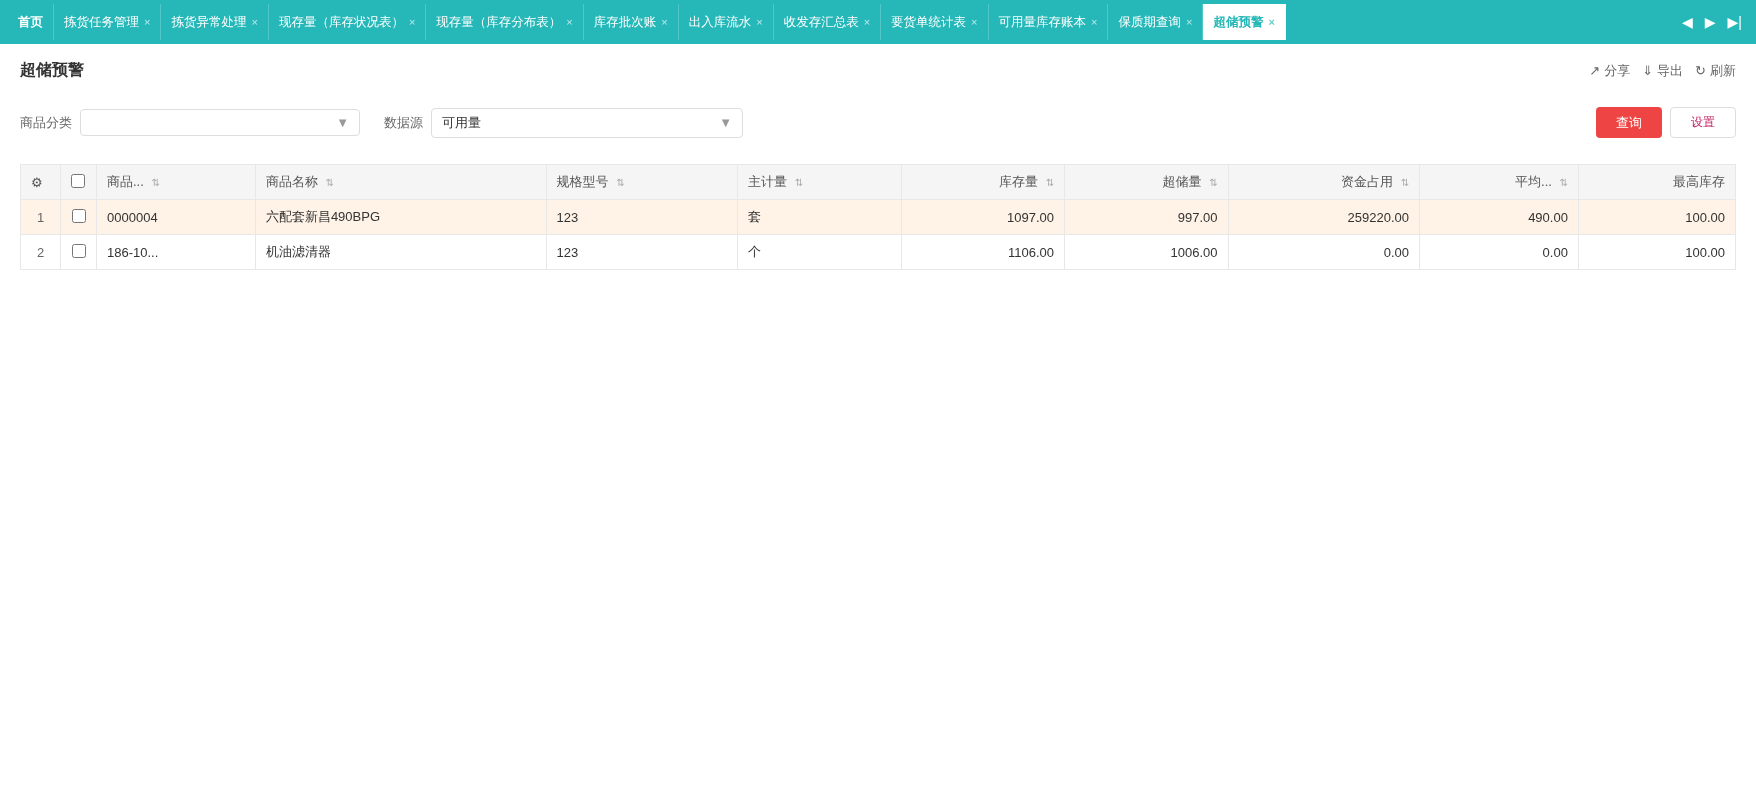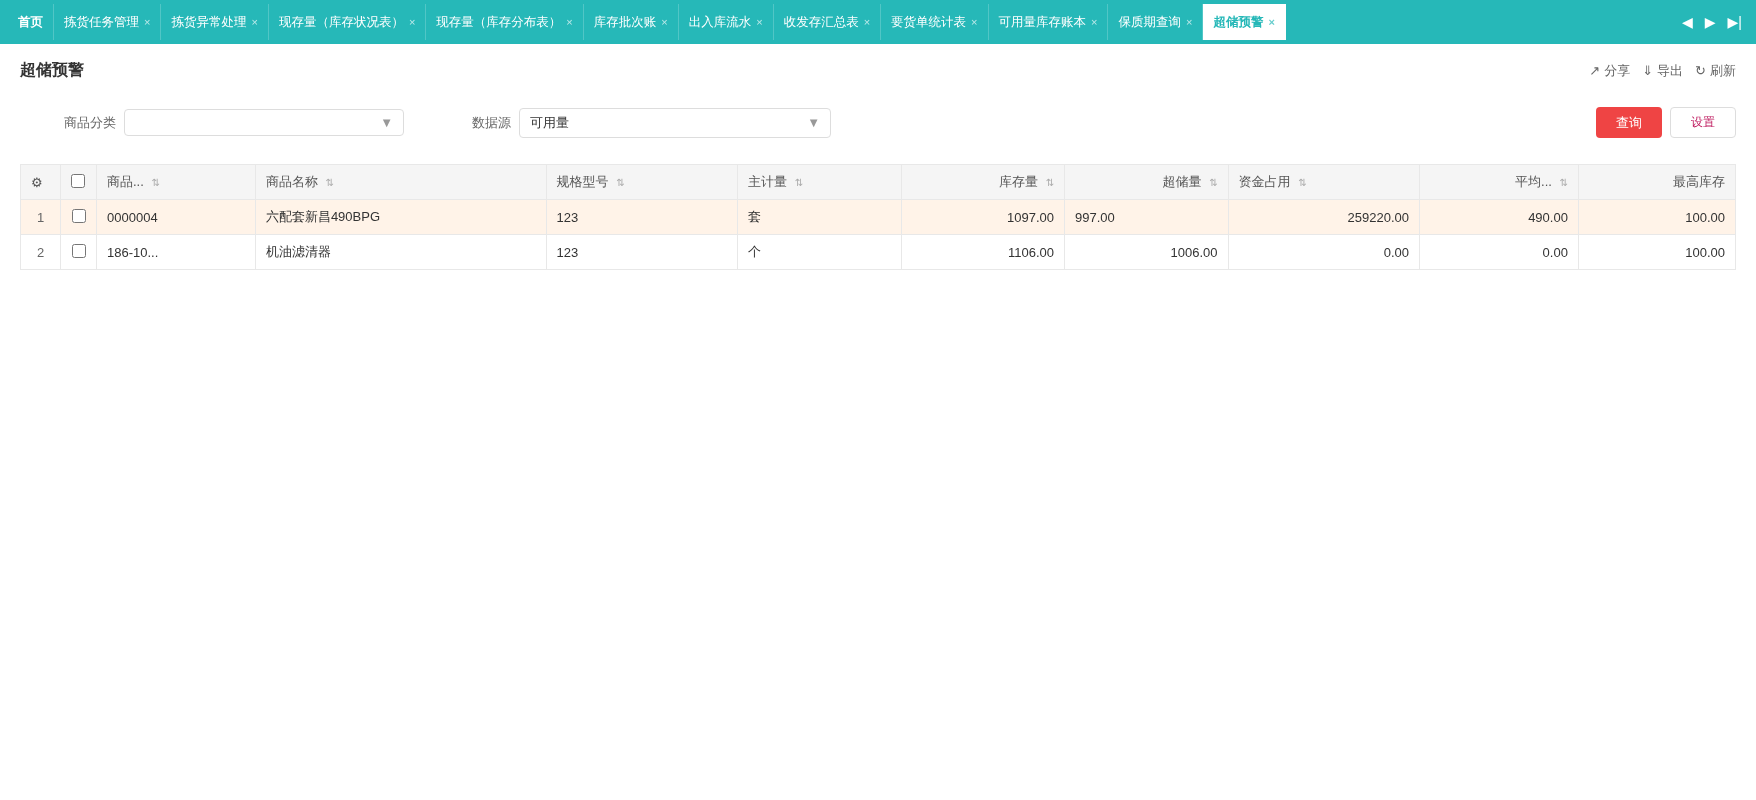--- a/index.html
+++ b/index.html
@@ -86,21 +86,20 @@
       display: flex;
       align-items: center;
       gap: 24px;
       margin-bottom: 16px;
       padding: 10px 0;
     }
     .filter-group {
       display: flex;
       align-items: center;
       gap: 8px;
-      margin-left: 44px;
     }
     .filter-label {
       color: #666;
       font-size: 13px;
       white-space: nowrap;
     }
     .filter-select {
       display: flex;
       align-items: center;
       border: 1px solid #ddd;
@@ -309,21 +308,21 @@
           <span class="sort-icon">⇅</span>
         </th>
         <th style="text-align:right;">
           <span>库存量</span>
           <span class="sort-icon">⇅</span>
         </th>
         <th style="text-align:right;">
           <span>超储量</span>
           <span class="sort-icon">⇅</span>
         </th>
-        <th style="">
+        <th style="text-align:right;">
           <span>资金占用</span>
           <span class="sort-icon">⇅</span>
         </th>
         <th style="text-align:right;">
           <span>平均...</span>
           <span class="sort-icon">⇅</span>
         </th>
         <th style="text-align:right;">
           <span>最高库存</span>
         </th>
@@ -333,21 +332,21 @@
     <tr class="row-highlight">
       <td class="row-num">1</td>
       <td class="checkbox-cell">
         <input type="checkbox" style="">
       </td>
       <td>0000004</td>
       <td>六配套新昌490BPG</td>
       <td>123</td>
       <td>套</td>
       <td style="text-align:right;">1097.00</td>
-      <td style="">997.00</td>
+      <td style="text-align:right;">997.00</td>
       <td style="text-align:right;">259220.00</td>
       <td style="text-align:right;">490.00</td>
       <td style="text-align:right;">100.00</td>
     </tr>
         <tr class="row-normal">
       <td class="row-num">2</td>
       <td class="checkbox-cell">
         <input type="checkbox" style="">
       </td>
       <td>186-10...</td>

